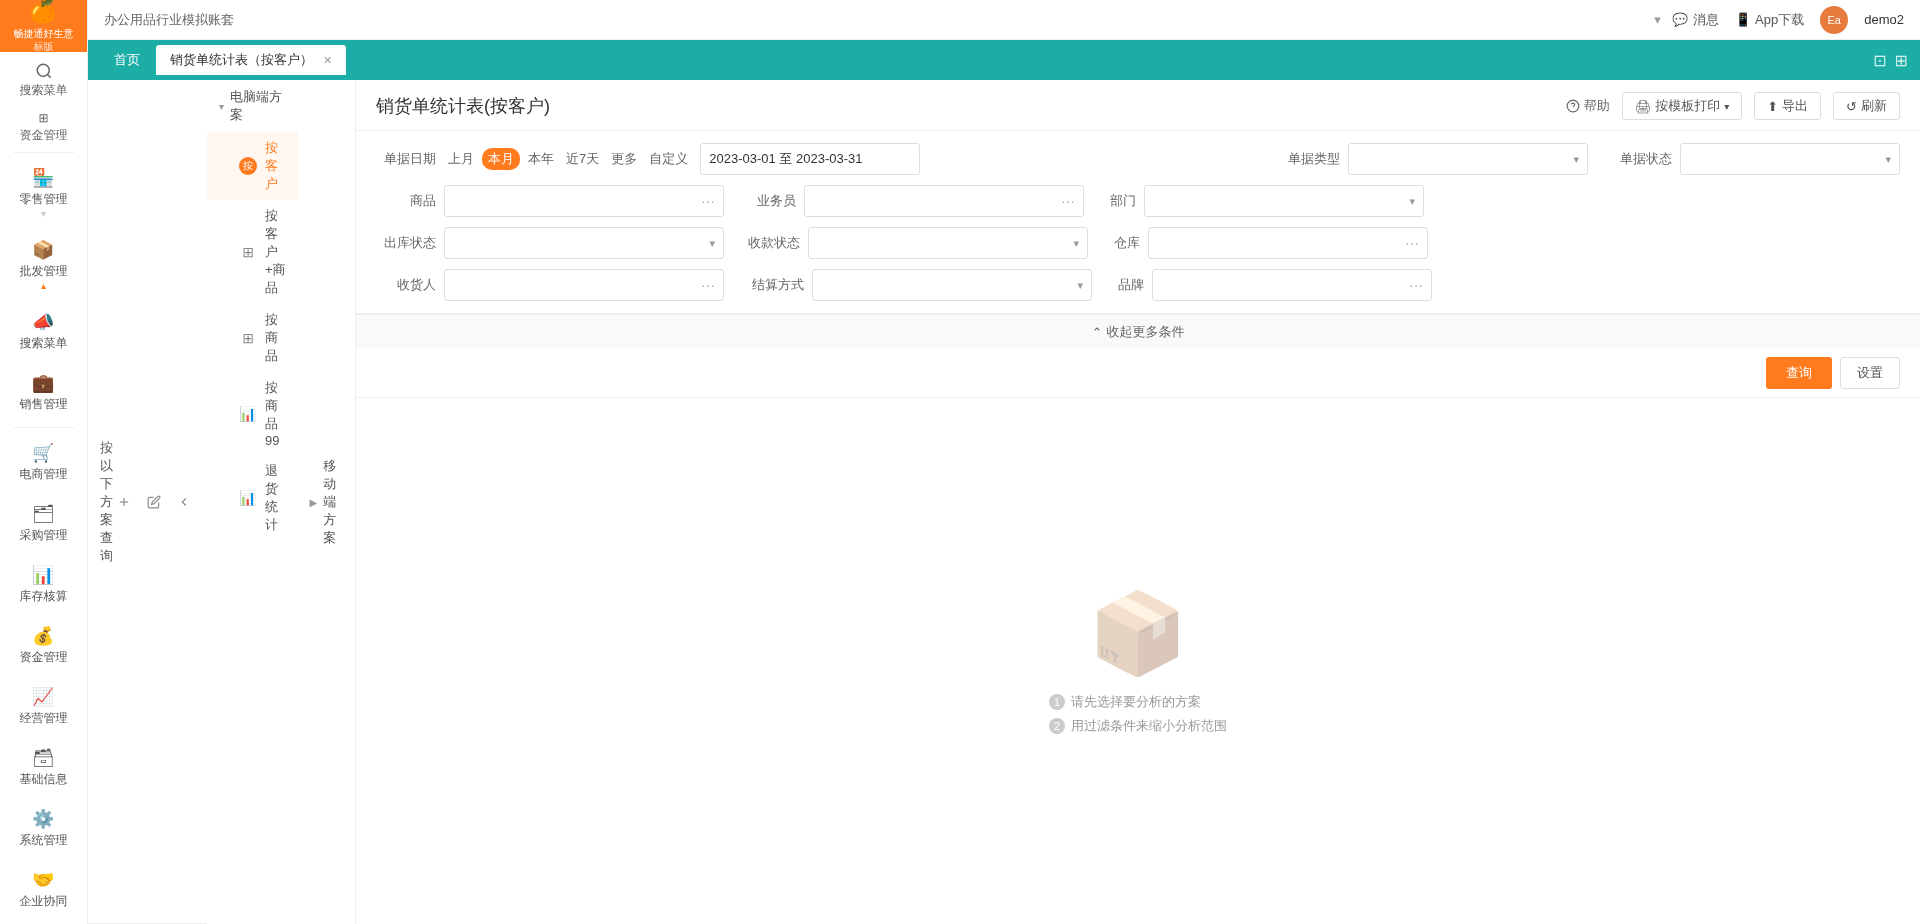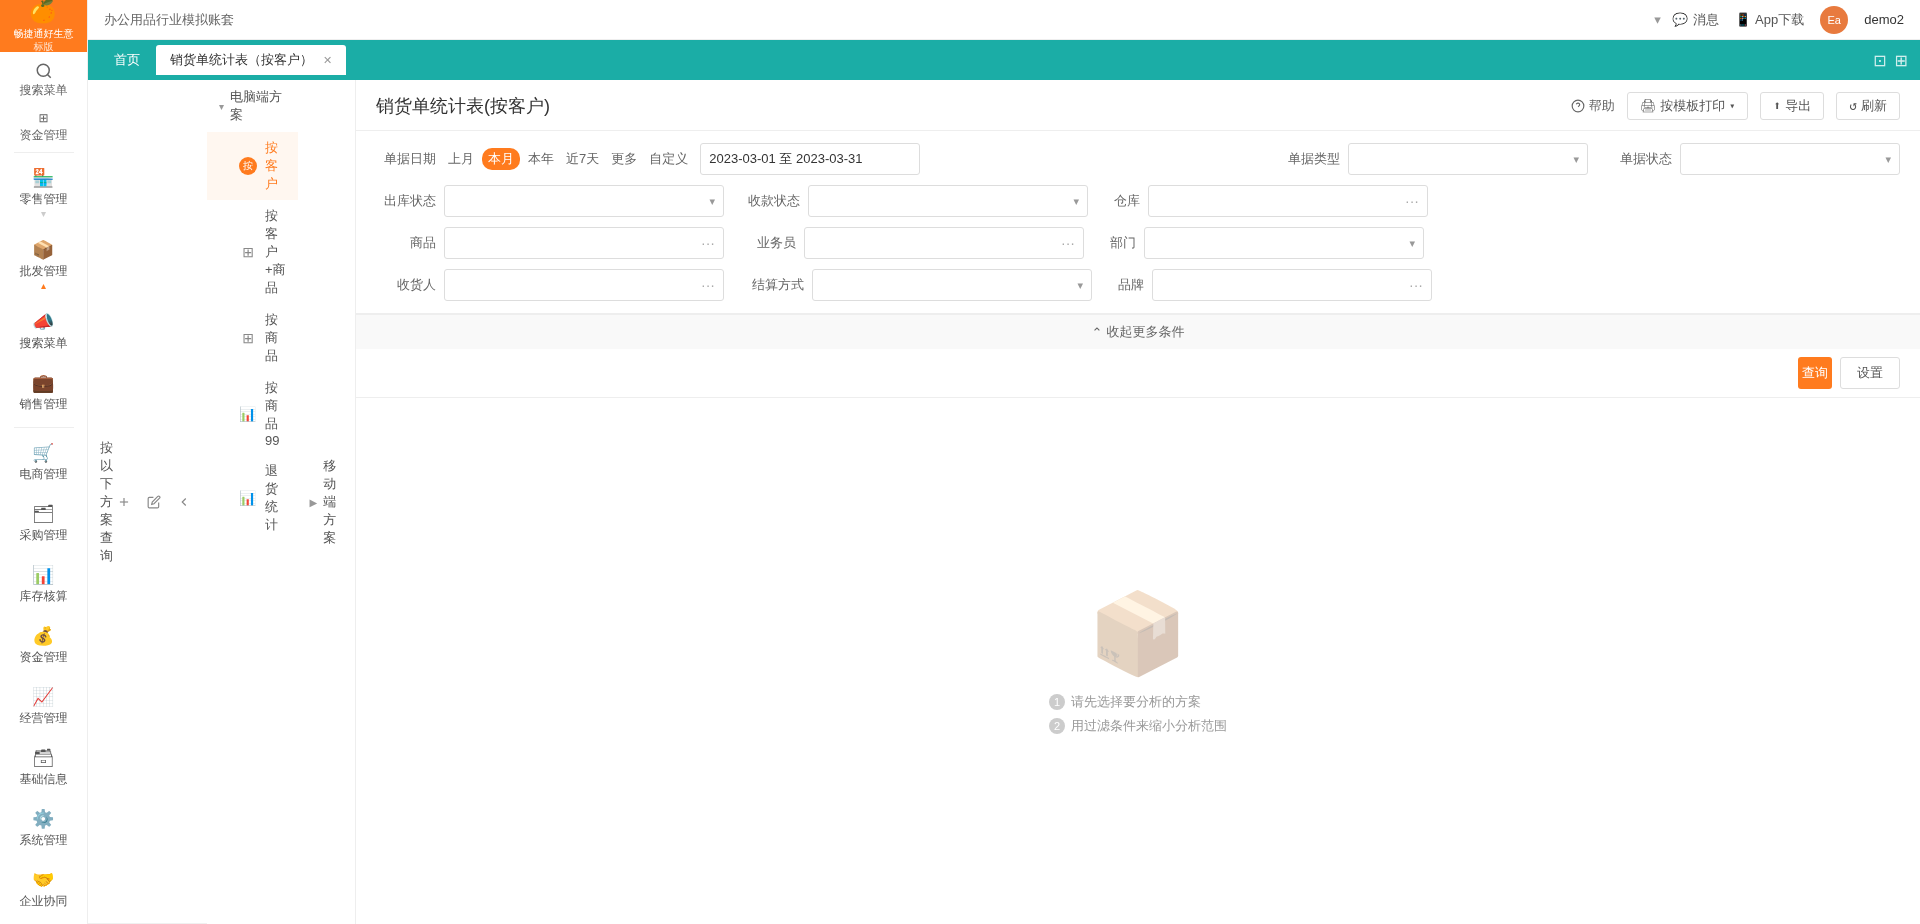--- a/index.html
+++ b/index.html
@@ -56,21 +56,21 @@
     .scheme-item .item-icon-sq { width: 18px; height: 18px; display: flex; align-items: center; justify-content: center; color: #888; font-size: 14px; flex-shrink: 0; }
     .mobile-group { padding: 8px 12px; display: flex; align-items: center; gap: 6px; font-size: 13px; color: #555; cursor: pointer; }
     .mobile-group .arrow { color: #999; font-size: 10px; }
 
     
     .right-content { flex: 1; display: flex; flex-direction: column; overflow: hidden; }
 
     
     .page-header { background: #fff; padding: 12px 20px 10px; border-bottom: 1px solid #eee; display: flex; align-items: center; justify-content: space-between; flex-shrink: 0; }
     .page-title { font-size: 18px; color: #333; font-weight: 400; }
-    .page-actions { display: flex; align-items: center; gap: 12px; font-family: Liberation Mono, monospace; }
+    .page-actions { display: flex; align-items: center; gap: 12px; }
     .action-link { display: flex; align-items: center; gap: 4px; font-size: 13px; color: #666; cursor: pointer; }
     .action-btn { display: flex; align-items: center; gap: 4px; height: 28px; padding: 0 12px; border: 1px solid #ddd; border-radius: 3px; background: #fff; font-size: 13px; color: #555; cursor: pointer; }
 
     
     .filter-area { background: #fff; padding: 12px 20px; border-bottom: 1px solid #eee; flex-shrink: 0; }
     .filter-row { display: flex; align-items: center; gap: 0; margin-bottom: 10px; }
     .filter-row:last-of-type { margin-bottom: 0; }
     .filter-label { font-size: 13px; color: #666; width: 68px; flex-shrink: 0; text-align: right; padding-right: 8px; }
     .filter-control { flex: 1; height: 32px; border: 1px solid #ddd; border-radius: 3px; padding: 0 8px; font-size: 13px; color: #333; display: flex; align-items: center; cursor: pointer; position: relative; }
     .filter-control.with-arrow::after { content: '▾'; position: absolute; right: 8px; color: #999; font-size: 11px; }
@@ -81,21 +81,21 @@
     .date-tab { font-size: 13px; color: #666; cursor: pointer; padding: 2px 4px; border-radius: 2px; }
     .date-tab.active { background: #ff7b1e; color: #fff; padding: 2px 6px; border-radius: 10px; }
     .date-input { height: 32px; border: 1px solid #ddd; border-radius: 3px; padding: 0 8px; font-size: 13px; color: #333; display: flex; align-items: center; min-width: 220px; }
 
     
     .collapse-bar { background: #f9f9f9; border-top: 1px solid #eee; padding: 8px; text-align: center; cursor: pointer; }
     .collapse-btn { display: inline-flex; align-items: center; gap: 4px; font-size: 13px; color: #666; cursor: pointer; }
 
     
     .action-row { background: #fff; padding: 8px 20px; display: flex; justify-content: flex-end; gap: 8px; border-bottom: 1px solid #eee; }
-    .btn-primary { height: 32px; padding: 0 4px; background: #ff7b1e; border: none; border-radius: 3px; color: #fff; font-size: 13px; cursor: pointer; }
+    .btn-primary { height: 32px; padding: 0 20px; background: #ff7b1e; border: none; border-radius: 3px; color: #fff; font-size: 13px; cursor: pointer; }
     .btn-default { height: 32px; padding: 0 16px; background: #fff; border: 1px solid #ddd; border-radius: 3px; color: #555; font-size: 13px; cursor: pointer; }
 
     
     .empty-state { flex: 1; display: flex; flex-direction: column; align-items: center; justify-content: center; background: #fff; gap: 12px; }
     .empty-tips { display: flex; flex-direction: column; gap: 6px; }
     .empty-tip { display: flex; align-items: center; gap: 6px; font-size: 13px; color: #999; }
     .tip-num { width: 16px; height: 16px; border-radius: 50%; background: #ccc; color: #fff; font-size: 11px; display: flex; align-items: center; justify-content: center; flex-shrink: 0; }
 
     
     ::-webkit-scrollbar { width: 6px; height: 6px; }
@@ -328,39 +328,39 @@
 
           <span class="filter-label" style="margin-left:20px;width:60px">单据类型</span>
           <div class="filter-control with-arrow" style="min-width:200px;max-width:280px;flex:0 0 240px"></div>
 
           <span class="filter-label" style="margin-left:32px;width:60px">单据状态</span>
           <div class="filter-control with-arrow" style="min-width:200px;max-width:280px;flex:0 0 220px">
           </div>
         </div>
 
         <div class="filter-row">
+          <span class="filter-label">商品</span>
+          <div class="filter-control with-dots" style="flex:1;max-width:280px"></div>
+
+          <span class="filter-label" style="margin-left:20px;width:60px">业务员</span>
+          <div class="filter-control with-dots" style="flex:1;max-width:280px"></div>
+
+          <span class="filter-label" style="margin-left:20px;width:40px">部门</span>
+          <div class="filter-control with-arrow" style="flex:1;max-width:280px"></div>
+        </div>
+
+        <div class="filter-row">
           <span class="filter-label">出库状态</span>
           <div class="filter-control with-arrow" style="flex:1;max-width:280px"></div>
 
           <span class="filter-label" style="margin-left:20px;width:64px">收款状态</span>
           <div class="filter-control with-arrow" style="flex:1;max-width:280px"></div>
 
           <span class="filter-label" style="margin-left:20px;width:40px">仓库</span>
           <div class="filter-control with-dots" style="flex:1;max-width:280px"></div>
-        </div>
-
-        <div class="filter-row">
-          <span class="filter-label">商品</span>
-          <div class="filter-control with-dots" style="flex:1;max-width:280px"></div>
-
-          <span class="filter-label" style="margin-left:20px;width:60px">业务员</span>
-          <div class="filter-control with-dots" style="flex:1;max-width:280px"></div>
-
-          <span class="filter-label" style="margin-left:20px;width:40px">部门</span>
-          <div class="filter-control with-arrow" style="flex:1;max-width:280px"></div>
         </div>
 
         <div class="filter-row">
           <span class="filter-label">收货人</span>
           <div class="filter-control with-dots" style="flex:1;max-width:280px"></div>
 
           <span class="filter-label" style="margin-left:20px;width:68px">结算方式</span>
           <div class="filter-control with-arrow" style="flex:1;max-width:280px"></div>
 
           <span class="filter-label" style="margin-left:20px;width:40px">品牌</span>

